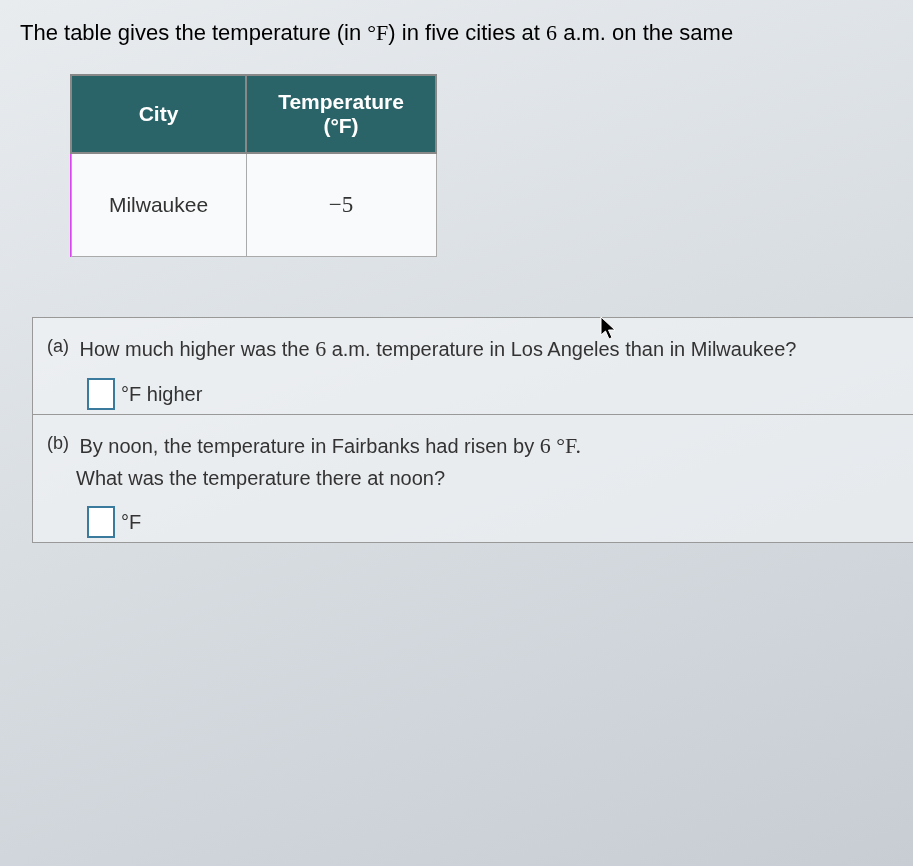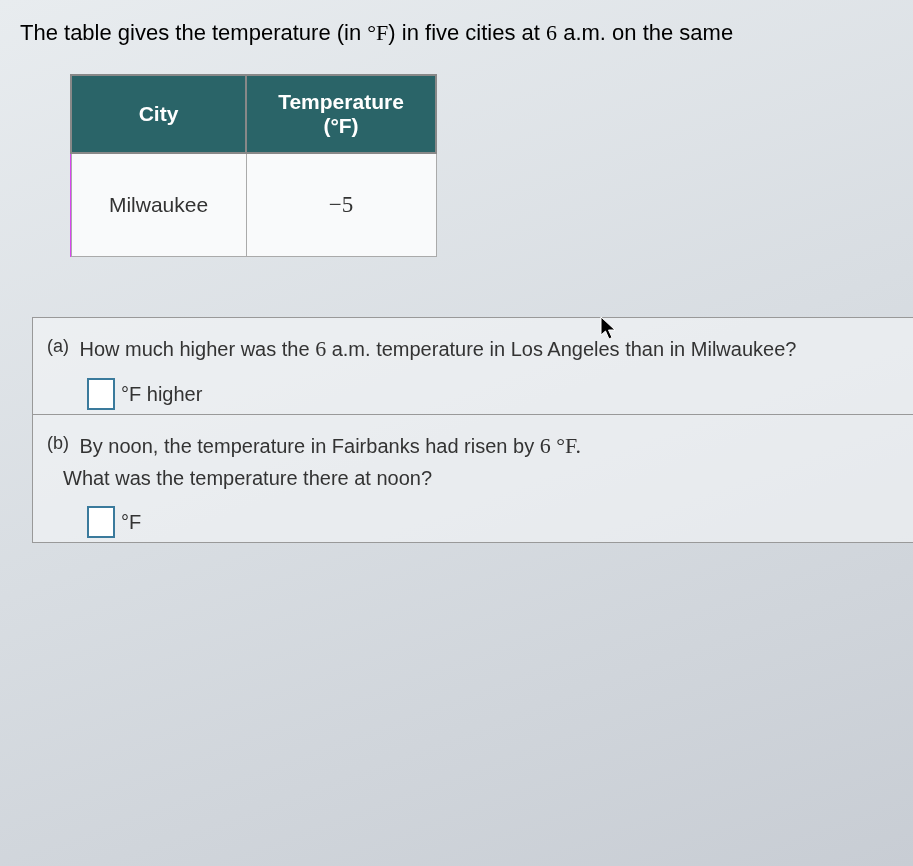--- a/index.html
+++ b/index.html
@@ -88,21 +88,21 @@
     .input-box {
       display: inline-block;
       width: 28px;
       height: 32px;
       border: 2px solid #3a7a9c;
       background: #fff;
       vertical-align: middle;
     }
     .secondary-text {
       margin-top: 8px;
-      margin-left: 16px;
+      margin-left: 29px;
       font-size: 20px;
       color: #333;
     }
     .cursor {
       position: absolute;
       left: 600px;
       top: 316px;
       pointer-events: none;
     }
   </style>

